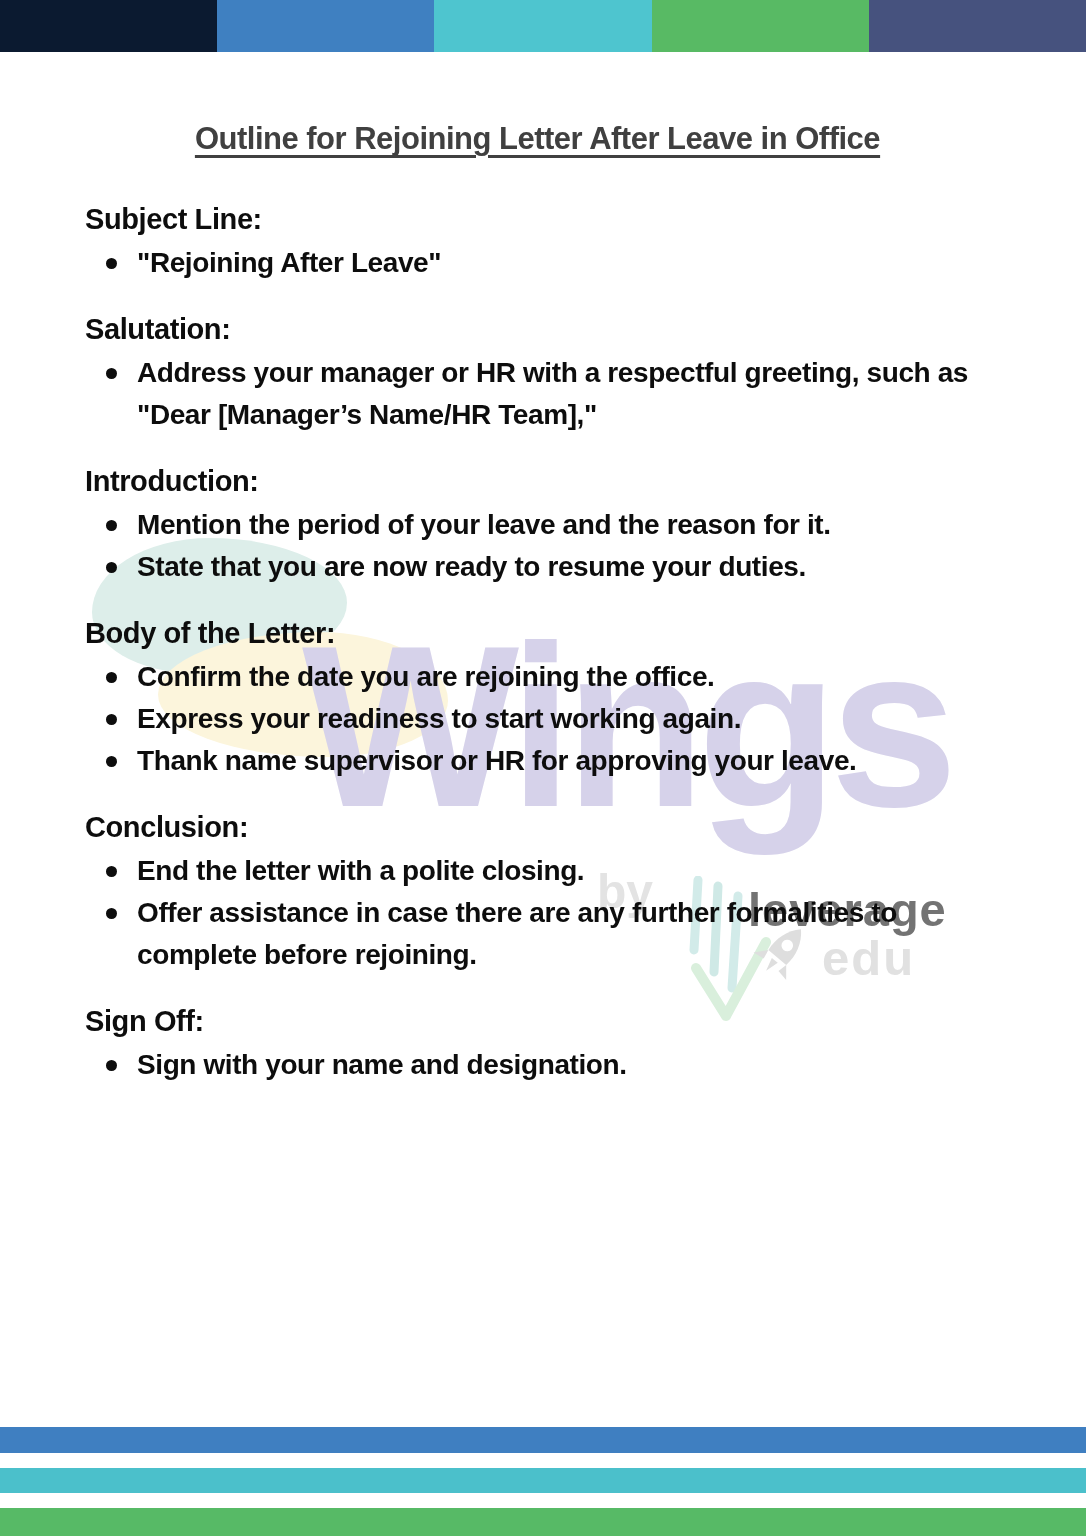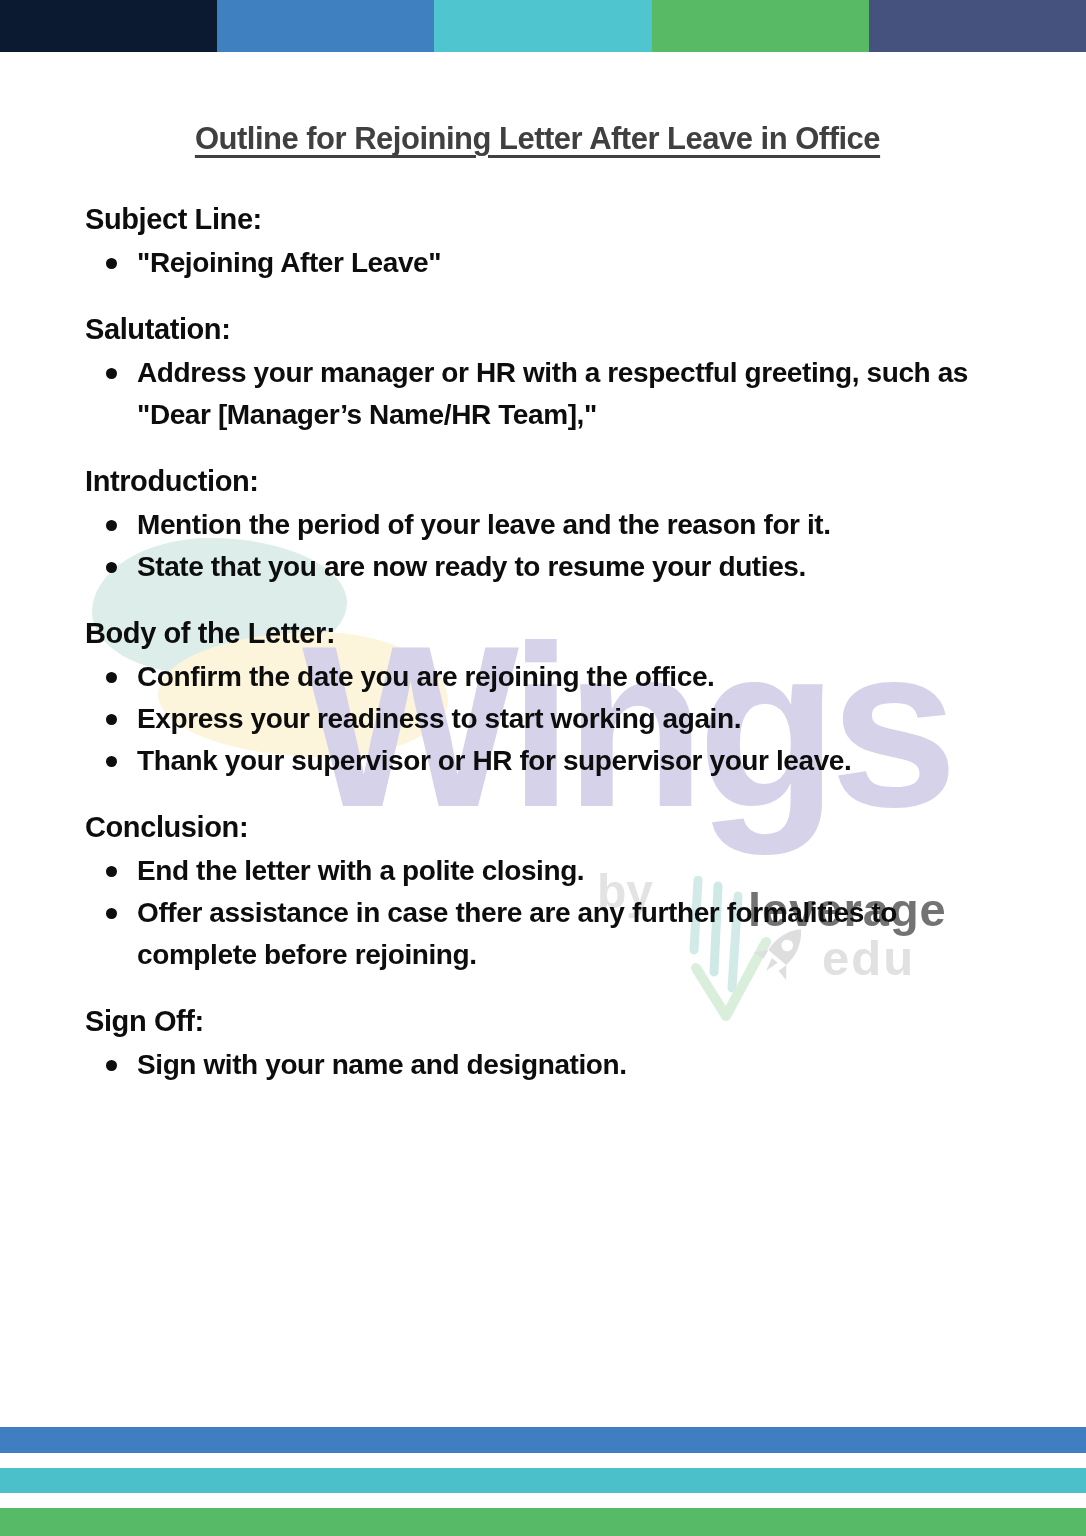--- a/index.html
+++ b/index.html
@@ -150,21 +150,21 @@
         <li>Mention the period of your leave and the reason for it.</li>
         <li>State that you are now ready to resume your duties.</li>
       </ul>
     </section>
 
     <section class="sec">
       <h2>Body of the Letter:</h2>
       <ul>
         <li>Confirm the date you are rejoining the office.</li>
         <li>Express your readiness to start working again.</li>
-        <li>Thank your supervisor or HR for supervisor your leave.</li>
+        <li>Thank name supervisor or HR for approving your leave.</li>
       </ul>
     </section>
 
     <section class="sec">
       <h2>Conclusion:</h2>
       <ul>
         <li>End the letter with a polite closing.</li>
         <li>Offer assistance in case there are any further formalities to complete before rejoining.</li>
       </ul>
     </section>

